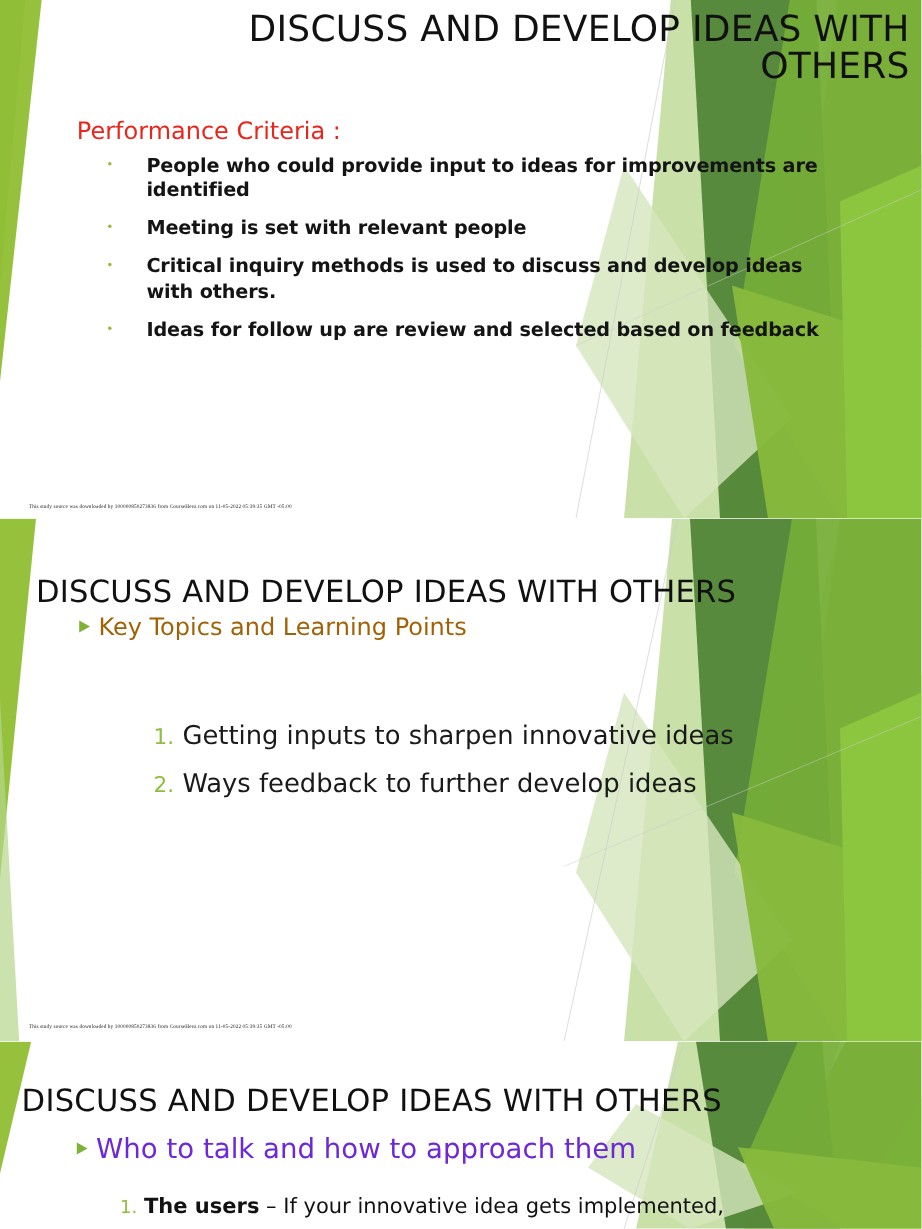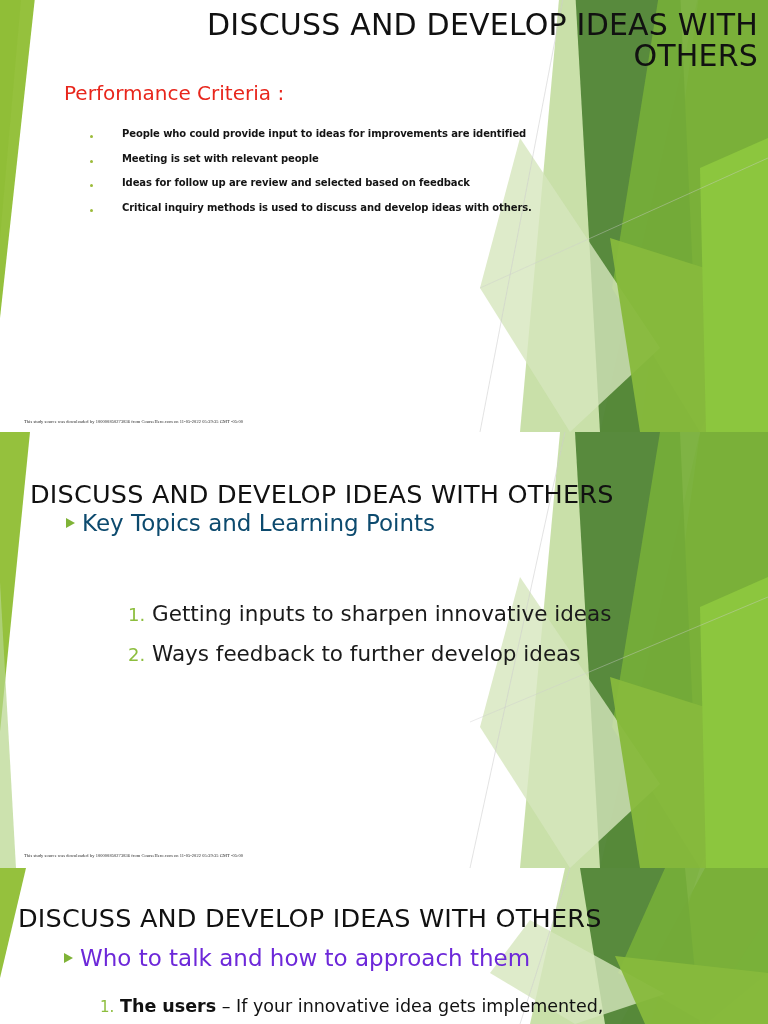--- a/index.html
+++ b/index.html
@@ -72,36 +72,36 @@
   }
 
   
   .heading-red {
     position: absolute;
     color: #E8261C;
     font-size: 20px;
     font-weight: 400;
     font-family: "DejaVu Sans", sans-serif;
   }
-  .s1-heading { left: 64px; top: 81px; }
+  .s1-heading { left: 64px; top: 97px; }
 
   .s1-list {
     position: absolute;
     left: 86px;
     top: 128px;
     width: 608px;
     margin: 0;
     padding: 0;
     list-style: none;
   }
   .s1-list li {
     position: relative;
     padding-left: 36px;
     margin-bottom: 12px;
-    font-size: 10px;
+    font-size: 16px;
     font-weight: 600;
     color: #141414;
     line-height: 1.26;
     letter-spacing: -0.1px;
   }
   .s1-list li .dot {
     position: absolute;
     left: 4px;
     top: 7px;
     width: 3px;
@@ -119,22 +119,22 @@
     border-top: 5.5px solid transparent;
     border-bottom: 5.5px solid transparent;
     vertical-align: middle;
     margin-right: 7px;
     margin-bottom: 3px;
   }
   .s2-sub {
     position: absolute;
     left: 66px;
     top: 510px;
-    font-size: 23px;
-    color: #0c4a6e;
+    font-size: 20px;
+    color: #a16207;
     white-space: nowrap;
   }
   .s2-ol {
     position: absolute;
     left: 128px;
     top: 594px;
     margin: 0;
     padding: 0;
     list-style: none;
   }
@@ -230,25 +230,25 @@
     <li>
       <span class="dot"></span>
       <span>People who could provide input to ideas for improvements are identified</span>
     </li>
     <li>
       <span class="dot"></span>
       <span>Meeting is set with relevant people</span>
     </li>
     <li>
       <span class="dot"></span>
+      <span>Critical inquiry methods is used to discuss and develop ideas with others.</span>
+    </li>
+    <li>
+      <span class="dot"></span>
       <span>Ideas for follow up are review and selected based on feedback</span>
-    </li>
-    <li>
-      <span class="dot"></span>
-      <span>Critical inquiry methods is used to discuss and develop ideas with others.</span>
     </li>
   </ul>
 
   <div class="footer-note footer-1">This study source was downloaded by 100000850273836 from CourseHero.com on 11-05-2022 05:39:35 GMT -05:00</div>
 
   <section class="slide slide-2">
     <div class="deco">
       <svg viewBox="0 0 768 436" preserveAspectRatio="none" aria-hidden="true">
         <polygon points="0,0 30,0 0,300" fill="#95C13D"></polygon>
         <polygon points="0,150 16,436 0,436" fill="#B7D68C" opacity="0.7"></polygon>

